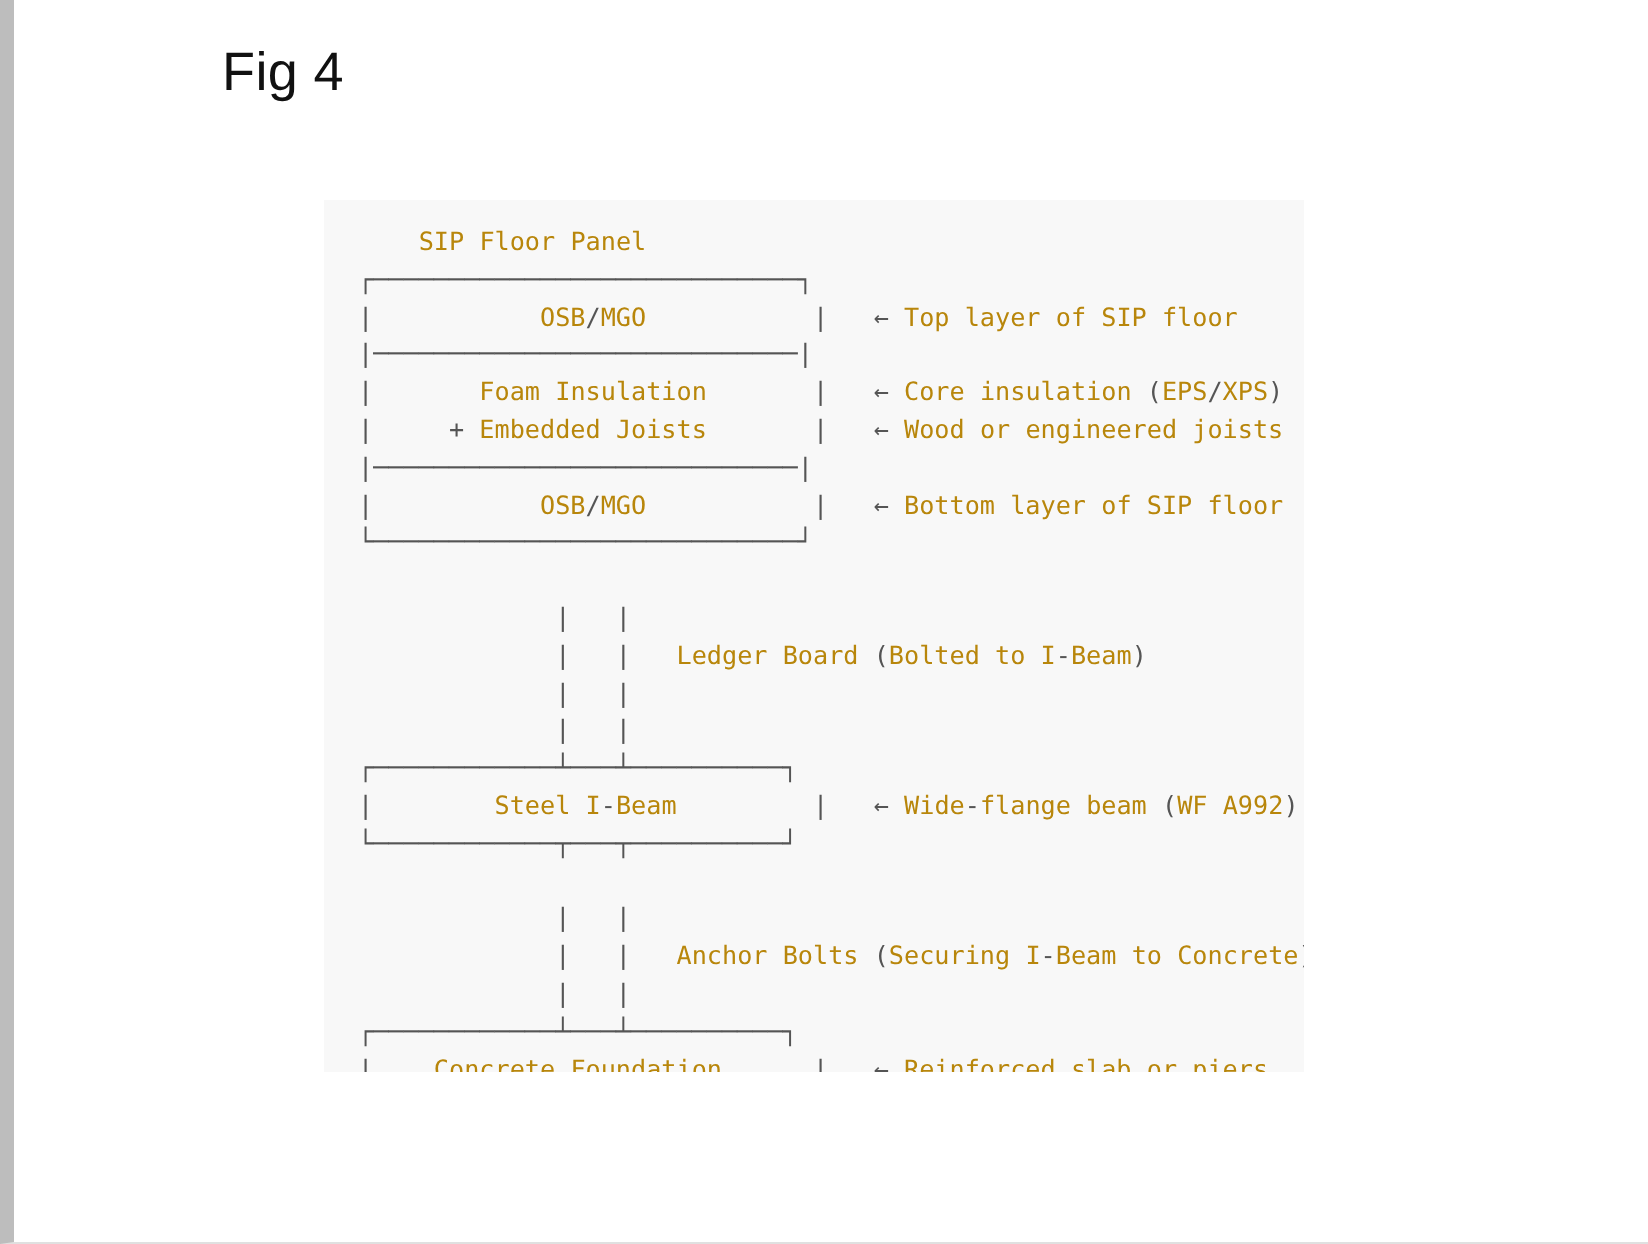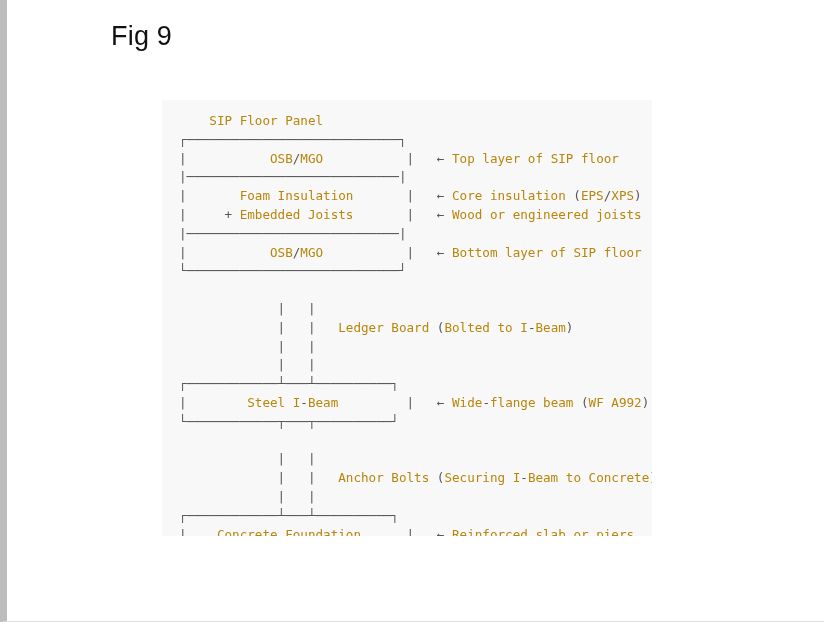--- a/index.html
+++ b/index.html
@@ -58,19 +58,19 @@
   }
   .ln { display: block; height: 18.8px; white-space: pre; }
   .kw { color: #b8860b; }
   .pn { color: #555555; }
 </style>
 </head>
 <body>
 
 <div id="page">
 
-  <div id="fig-title">Fig 9</div>
+  <div id="fig-title">Fig 4</div>
 
   <div id="ascii-panel">
     <pre id="ascii-art"><span class="ln"><span class="pn" style="color: rgb(85, 85, 85);">    </span><span class="kw" style="color: rgb(184, 134, 11);">SIP</span><span class="pn" style="color: rgb(85, 85, 85);"> </span><span class="kw" style="color: rgb(184, 134, 11);">Floor</span><span class="pn" style="color: rgb(85, 85, 85);"> </span><span class="kw" style="color: rgb(184, 134, 11);">Panel</span></span><span class="ln"><span class="pn" style="color: rgb(85, 85, 85);">┌────────────────────────────┐</span></span><span class="ln"><span class="pn" style="color: rgb(85, 85, 85);">|           </span><span class="kw" style="color: rgb(184, 134, 11);">OSB</span><span class="pn" style="color: rgb(85, 85, 85);">/</span><span class="kw" style="color: rgb(184, 134, 11);">MGO</span><span class="pn" style="color: rgb(85, 85, 85);">           |   ← </span><span class="kw" style="color: rgb(184, 134, 11);">Top</span><span class="pn" style="color: rgb(85, 85, 85);"> </span><span class="kw" style="color: rgb(184, 134, 11);">layer</span><span class="pn" style="color: rgb(85, 85, 85);"> </span><span class="kw" style="color: rgb(184, 134, 11);">of</span><span class="pn" style="color: rgb(85, 85, 85);"> </span><span class="kw" style="color: rgb(184, 134, 11);">SIP</span><span class="pn" style="color: rgb(85, 85, 85);"> </span><span class="kw" style="color: rgb(184, 134, 11);">floor</span></span><span class="ln"><span class="pn" style="color: rgb(85, 85, 85);">|────────────────────────────|</span></span><span class="ln"><span class="pn" style="color: rgb(85, 85, 85);">|       </span><span class="kw" style="color: rgb(184, 134, 11);">Foam</span><span class="pn" style="color: rgb(85, 85, 85);"> </span><span class="kw" style="color: rgb(184, 134, 11);">Insulation</span><span class="pn" style="color: rgb(85, 85, 85);">       |   ← </span><span class="kw" style="color: rgb(184, 134, 11);">Core</span><span class="pn" style="color: rgb(85, 85, 85);"> </span><span class="kw" style="color: rgb(184, 134, 11);">insulation</span><span class="pn" style="color: rgb(85, 85, 85);"> (</span><span class="kw" style="color: rgb(184, 134, 11);">EPS</span><span class="pn" style="color: rgb(85, 85, 85);">/</span><span class="kw" style="color: rgb(184, 134, 11);">XPS</span><span class="pn" style="color: rgb(85, 85, 85);">)</span></span><span class="ln"><span class="pn" style="color: rgb(85, 85, 85);">|     + </span><span class="kw" style="color: rgb(184, 134, 11);">Embedded</span><span class="pn" style="color: rgb(85, 85, 85);"> </span><span class="kw" style="color: rgb(184, 134, 11);">Joists</span><span class="pn" style="color: rgb(85, 85, 85);">       |   ← </span><span class="kw" style="color: rgb(184, 134, 11);">Wood</span><span class="pn" style="color: rgb(85, 85, 85);"> </span><span class="kw" style="color: rgb(184, 134, 11);">or</span><span class="pn" style="color: rgb(85, 85, 85);"> </span><span class="kw" style="color: rgb(184, 134, 11);">engineered</span><span class="pn" style="color: rgb(85, 85, 85);"> </span><span class="kw" style="color: rgb(184, 134, 11);">joists</span></span><span class="ln"><span class="pn" style="color: rgb(85, 85, 85);">|────────────────────────────|</span></span><span class="ln"><span class="pn" style="color: rgb(85, 85, 85);">|           </span><span class="kw" style="color: rgb(184, 134, 11);">OSB</span><span class="pn" style="color: rgb(85, 85, 85);">/</span><span class="kw" style="color: rgb(184, 134, 11);">MGO</span><span class="pn" style="color: rgb(85, 85, 85);">           |   ← </span><span class="kw" style="color: rgb(184, 134, 11);">Bottom</span><span class="pn" style="color: rgb(85, 85, 85);"> </span><span class="kw" style="color: rgb(184, 134, 11);">layer</span><span class="pn" style="color: rgb(85, 85, 85);"> </span><span class="kw" style="color: rgb(184, 134, 11);">of</span><span class="pn" style="color: rgb(85, 85, 85);"> </span><span class="kw" style="color: rgb(184, 134, 11);">SIP</span><span class="pn" style="color: rgb(85, 85, 85);"> </span><span class="kw" style="color: rgb(184, 134, 11);">floor</span></span><span class="ln"><span class="pn" style="color: rgb(85, 85, 85);">└────────────────────────────┘</span></span><span class="ln"> </span><span class="ln"><span class="pn" style="color: rgb(85, 85, 85);">             |   |</span></span><span class="ln"><span class="pn" style="color: rgb(85, 85, 85);">             |   |   </span><span class="kw" style="color: rgb(184, 134, 11);">Ledger</span><span class="pn" style="color: rgb(85, 85, 85);"> </span><span class="kw" style="color: rgb(184, 134, 11);">Board</span><span class="pn" style="color: rgb(85, 85, 85);"> (</span><span class="kw" style="color: rgb(184, 134, 11);">Bolted</span><span class="pn" style="color: rgb(85, 85, 85);"> </span><span class="kw" style="color: rgb(184, 134, 11);">to</span><span class="pn" style="color: rgb(85, 85, 85);"> </span><span class="kw" style="color: rgb(184, 134, 11);">I</span><span class="pn" style="color: rgb(85, 85, 85);">-</span><span class="kw" style="color: rgb(184, 134, 11);">Beam</span><span class="pn" style="color: rgb(85, 85, 85);">)</span></span><span class="ln"><span class="pn" style="color: rgb(85, 85, 85);">             |   |</span></span><span class="ln"><span class="pn" style="color: rgb(85, 85, 85);">             |   |</span></span><span class="ln"><span class="pn" style="color: rgb(85, 85, 85);">┌────────────┴───┴──────────┐</span></span><span class="ln"><span class="pn" style="color: rgb(85, 85, 85);">|        </span><span class="kw" style="color: rgb(184, 134, 11);">Steel</span><span class="pn" style="color: rgb(85, 85, 85);"> </span><span class="kw" style="color: rgb(184, 134, 11);">I</span><span class="pn" style="color: rgb(85, 85, 85);">-</span><span class="kw" style="color: rgb(184, 134, 11);">Beam</span><span class="pn" style="color: rgb(85, 85, 85);">         |   ← </span><span class="kw" style="color: rgb(184, 134, 11);">Wide</span><span class="pn" style="color: rgb(85, 85, 85);">-</span><span class="kw" style="color: rgb(184, 134, 11);">flange</span><span class="pn" style="color: rgb(85, 85, 85);"> </span><span class="kw" style="color: rgb(184, 134, 11);">beam</span><span class="pn" style="color: rgb(85, 85, 85);"> (</span><span class="kw" style="color: rgb(184, 134, 11);">WF</span><span class="pn" style="color: rgb(85, 85, 85);"> </span><span class="kw" style="color: rgb(184, 134, 11);">A992</span><span class="pn" style="color: rgb(85, 85, 85);">)</span></span><span class="ln"><span class="pn" style="color: rgb(85, 85, 85);">└────────────┬───┬──────────┘</span></span><span class="ln"> </span><span class="ln"><span class="pn" style="color: rgb(85, 85, 85);">             |   |</span></span><span class="ln"><span class="pn" style="color: rgb(85, 85, 85);">             |   |   </span><span class="kw" style="color: rgb(184, 134, 11);">Anchor</span><span class="pn" style="color: rgb(85, 85, 85);"> </span><span class="kw" style="color: rgb(184, 134, 11);">Bolts</span><span class="pn" style="color: rgb(85, 85, 85);"> (</span><span class="kw" style="color: rgb(184, 134, 11);">Securing</span><span class="pn" style="color: rgb(85, 85, 85);"> </span><span class="kw" style="color: rgb(184, 134, 11);">I</span><span class="pn" style="color: rgb(85, 85, 85);">-</span><span class="kw" style="color: rgb(184, 134, 11);">Beam</span><span class="pn" style="color: rgb(85, 85, 85);"> </span><span class="kw" style="color: rgb(184, 134, 11);">to</span><span class="pn" style="color: rgb(85, 85, 85);"> </span><span class="kw" style="color: rgb(184, 134, 11);">Concrete</span><span class="pn" style="color: rgb(85, 85, 85);">)</span></span><span class="ln"><span class="pn" style="color: rgb(85, 85, 85);">             |   |</span></span><span class="ln"><span class="pn" style="color: rgb(85, 85, 85);">┌────────────┴───┴──────────┐</span></span><span class="ln"><span class="pn" style="color: rgb(85, 85, 85);">|    </span><span class="kw" style="color: rgb(184, 134, 11);">Concrete</span><span class="pn" style="color: rgb(85, 85, 85);"> </span><span class="kw" style="color: rgb(184, 134, 11);">Foundation</span><span class="pn" style="color: rgb(85, 85, 85);">      |   ← </span><span class="kw" style="color: rgb(184, 134, 11);">Reinforced</span><span class="pn" style="color: rgb(85, 85, 85);"> </span><span class="kw" style="color: rgb(184, 134, 11);">slab</span><span class="pn" style="color: rgb(85, 85, 85);"> </span><span class="kw" style="color: rgb(184, 134, 11);">or</span><span class="pn" style="color: rgb(85, 85, 85);"> </span><span class="kw" style="color: rgb(184, 134, 11);">piers</span></span></pre>
   </div>
 
 </div>
 
 </body></html>

